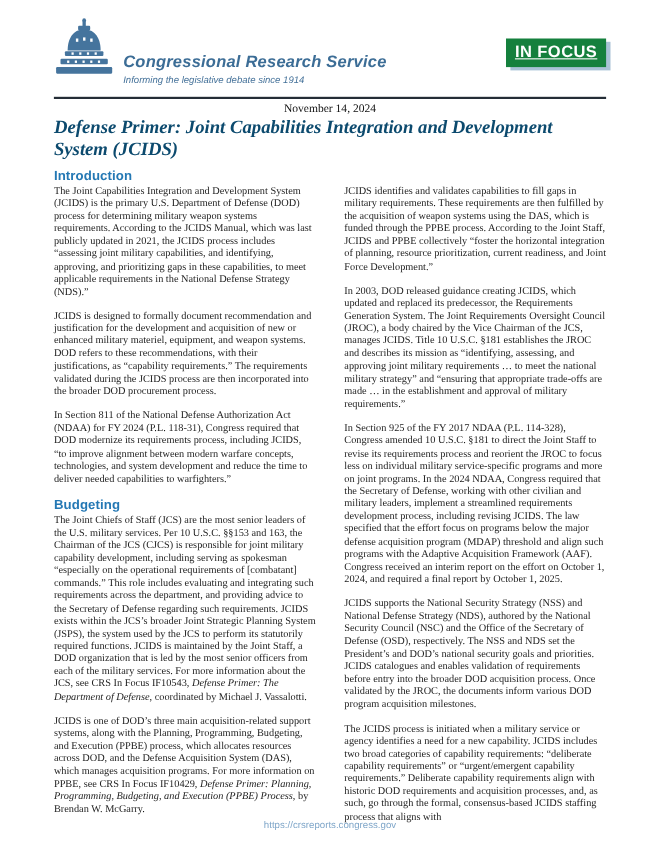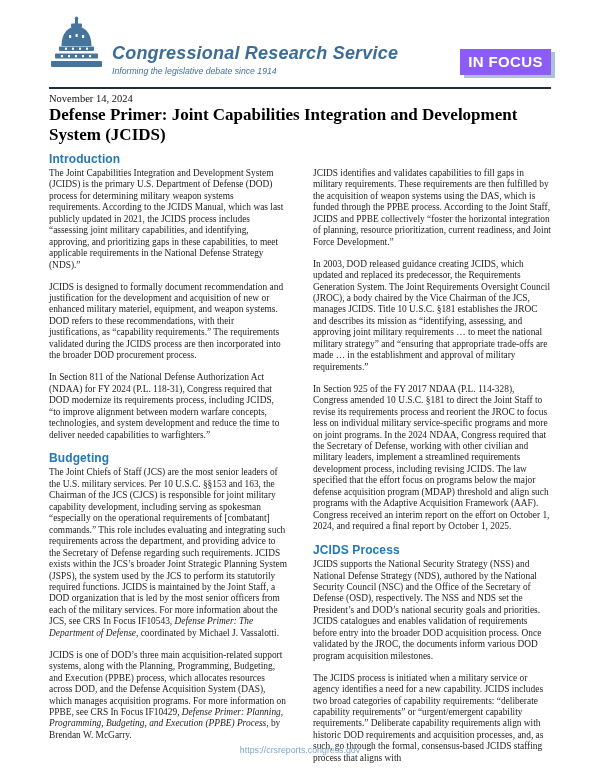--- a/index.html
+++ b/index.html
@@ -6,35 +6,36 @@
   html,body { background:#ffffff; }
   .page {
     width:600px; height:777px; position:relative; background:#fff; overflow:hidden;
     font-family:"Liberation Serif", serif; color:#1d1d1d;
   }
   .header { display:flex; align-items:flex-start; padding:16px 49px 0 49px; }
   .logo { display:flex; align-items:flex-end; gap:7px; }
   .logo-text { padding-bottom:2px; }
   .logo-title {
     font-family:"Liberation Sans", sans-serif; font-weight:bold; font-style:italic;
-    font-size:18px; color:#3c6d96; letter-spacing:0.2px; white-space:nowrap;
+    font-size:15px; color:#3c6d96; letter-spacing:0.2px; white-space:nowrap;
   }
   .logo-tagline {
     font-family:"Liberation Sans", sans-serif; font-size:8.7px; color:#447199; margin-top:2px;font-style:italic;
   }
   .badge {
-    margin-left:auto; margin-top:33px; background:#8b5cf6; color:#ffffff;
+    margin-left:auto; margin-top:19px; background:#15803d; color:#ffffff;
     font-family:"Liberation Sans", sans-serif; font-weight:bold; font-size:15px;
     line-height:1; padding:5px 8px 6px; box-shadow:4px 3px 0 #a9c2d6; letter-spacing:0.4px;
     white-space:nowrap;
+    text-decoration:underline;
   }
   .rule { margin:9px 49px 0; border-top:2px solid #242d36; }
-  .date { text-align:left; padding:4px 49px 0; font-size:10.5px; color:#111; }
+  .date { text-align:center; padding:4px 49px 0; font-size:10.5px; color:#111; }
   .doc-title {
-    padding:1px 49px 0; font-size:17px; font-weight:bold; line-height:20px; color:#000000;
+    padding:1px 49px 0; font-size:17px; font-weight:bold; line-height:20px; color:#0c4a6e;font-style:italic;
   }
   .columns { display:flex; gap:26px; padding:7px 49px 0; }
   .col { width:246px; font-size:9.4px; line-height:11.45px; }
   .col p { margin:0 0 10.5px; }
   .col-right { padding-top:16px; }
   .sec-heading {
     font-family:"Liberation Sans", sans-serif; font-size:12px; line-height:14px;
     font-weight:bold; color:#2478b4; margin:9px 0 2px; letter-spacing:0.1px;
   }
   .sec-heading.first { margin-top:0; }
@@ -104,21 +105,20 @@
       <h2 class="sec-heading">Budgeting</h2>
       <p><span>The Joint Chiefs of Staff (JCS) are the most senior leaders of the U.S. military services. Per 10 U.S.C. §§153 and 163, the Chairman of the JCS (CJCS) is responsible for joint military capability development, including serving as spokesman “especially on the operational requirements of [combatant] commands.” This role includes evaluating and integrating such requirements across the department, and providing advice to the Secretary of Defense regarding such requirements. JCIDS exists within the JCS’s broader Joint Strategic Planning System (JSPS), the system used by the JCS to perform its statutorily required functions. JCIDS is maintained by the Joint Staff, a DOD organization that is led by the most senior officers from each of the military services. For more information about the JCS, see CRS In Focus IF10543, </span><em>Defense Primer: The Department of Defense</em><span>, coordinated by Michael J. Vassalotti.</span></p>
       <p><span>JCIDS is one of DOD’s three main acquisition-related support systems, along with the Planning, Programming, Budgeting, and Execution (PPBE) process, which allocates resources across DOD, and the Defense Acquisition System (DAS), which manages acquisition programs. For more information on PPBE, see CRS In Focus IF10429, </span><em>Defense Primer: Planning, Programming, Budgeting, and Execution (PPBE) Process</em><span>, by Brendan W. McGarry.</span></p>
     </div>
 
     <div class="col col-right">
       <p>JCIDS identifies and validates capabilities to fill gaps in military requirements. These requirements are then fulfilled by the acquisition of weapon systems using the DAS, which is funded through the PPBE process. According to the Joint Staff, JCIDS and PPBE collectively “foster the horizontal integration of planning, resource prioritization, current readiness, and Joint Force Development.”</p>
       <p>In 2003, DOD released guidance creating JCIDS, which updated and replaced its predecessor, the Requirements Generation System. The Joint Requirements Oversight Council (JROC), a body chaired by the Vice Chairman of the JCS, manages JCIDS. Title 10 U.S.C. §181 establishes the JROC and describes its mission as “identifying, assessing, and approving joint military requirements … to meet the national military strategy” and “ensuring that appropriate trade-offs are made … in the establishment and approval of military requirements.”</p>
       <p>In Section 925 of the FY 2017 NDAA (P.L. 114-328), Congress amended 10 U.S.C. §181 to direct the Joint Staff to revise its requirements process and reorient the JROC to focus less on individual military service-specific programs and more on joint programs. In the 2024 NDAA, Congress required that the Secretary of Defense, working with other civilian and military leaders, implement a streamlined requirements development process, including revising JCIDS. The law specified that the effort focus on programs below the major defense acquisition program (MDAP) threshold and align such programs with the Adaptive Acquisition Framework (AAF). Congress received an interim report on the effort on October 1, 2024, and required a final report by October 1, 2025.</p>
 
-      <h2 class="sec-heading">JCIDS Process</h2>
       <p>JCIDS supports the National Security Strategy (NSS) and National Defense Strategy (NDS), authored by the National Security Council (NSC) and the Office of the Secretary of Defense (OSD), respectively. The NSS and NDS set the President’s and DOD’s national security goals and priorities. JCIDS catalogues and enables validation of requirements before entry into the broader DOD acquisition process. Once validated by the JROC, the documents inform various DOD program acquisition milestones.</p>
       <p>The JCIDS process is initiated when a military service or agency identifies a need for a new capability. JCIDS includes two broad categories of capability requirements: “deliberate capability requirements” or “urgent/emergent capability requirements.” Deliberate capability requirements align with historic DOD requirements and acquisition processes, and, as such, go through the formal, consensus-based JCIDS staffing process that aligns with</p>
     </div>
 
   </div>
 
   <div class="footer">
     <a href="#">https://crsreports.congress.gov</a>
   </div>
 

